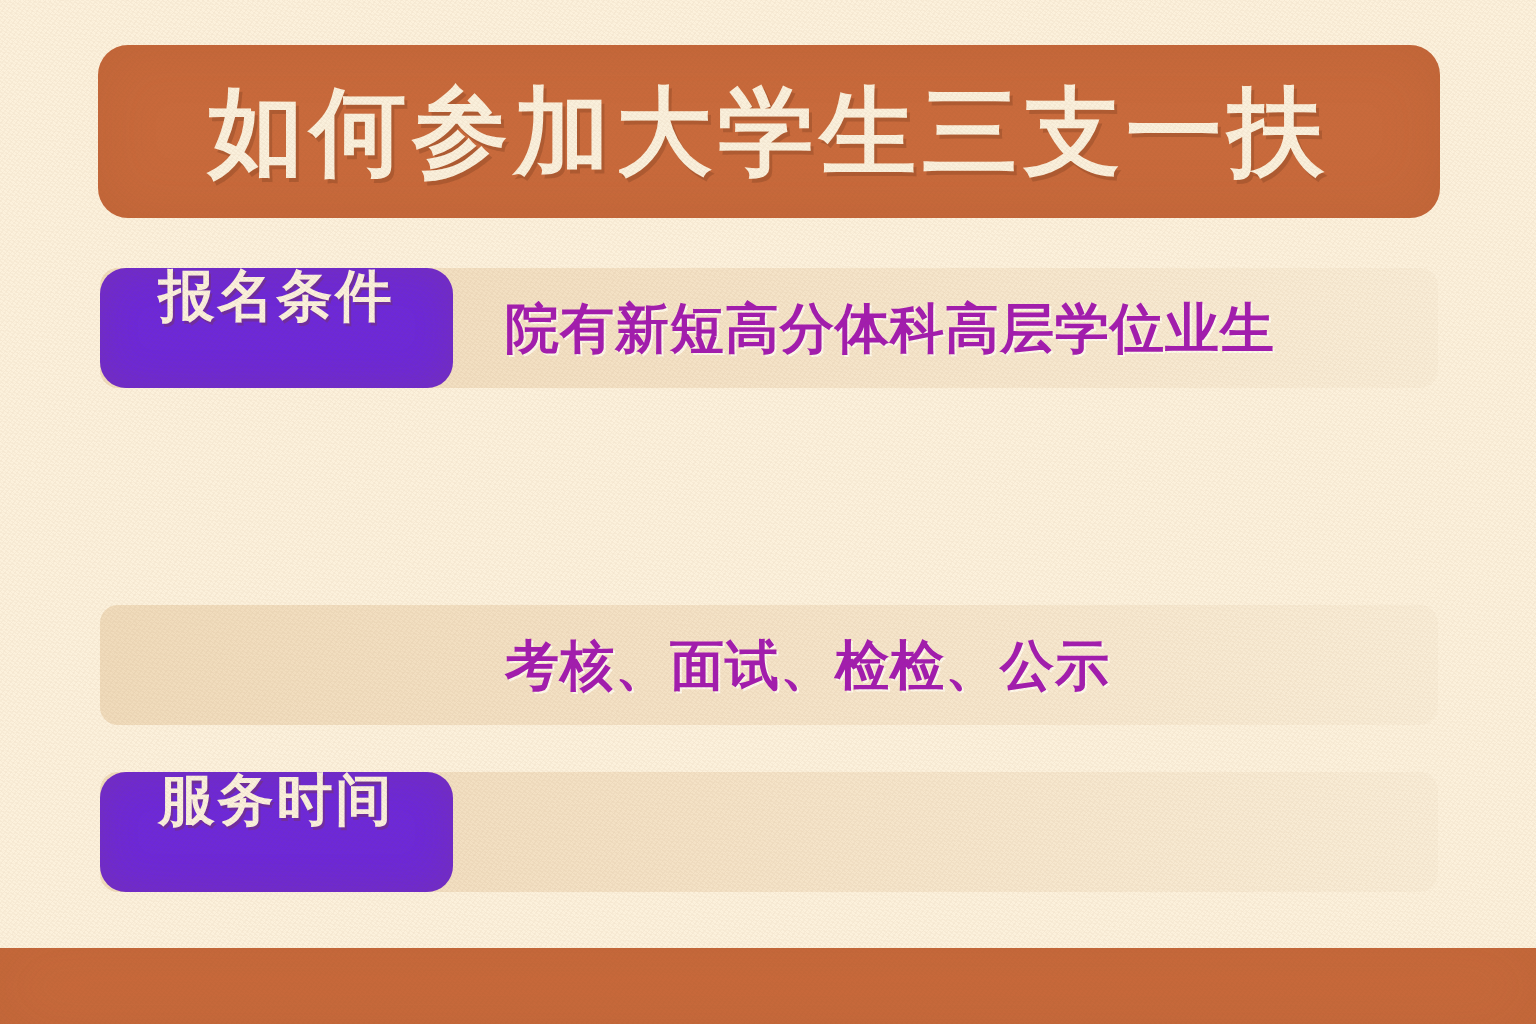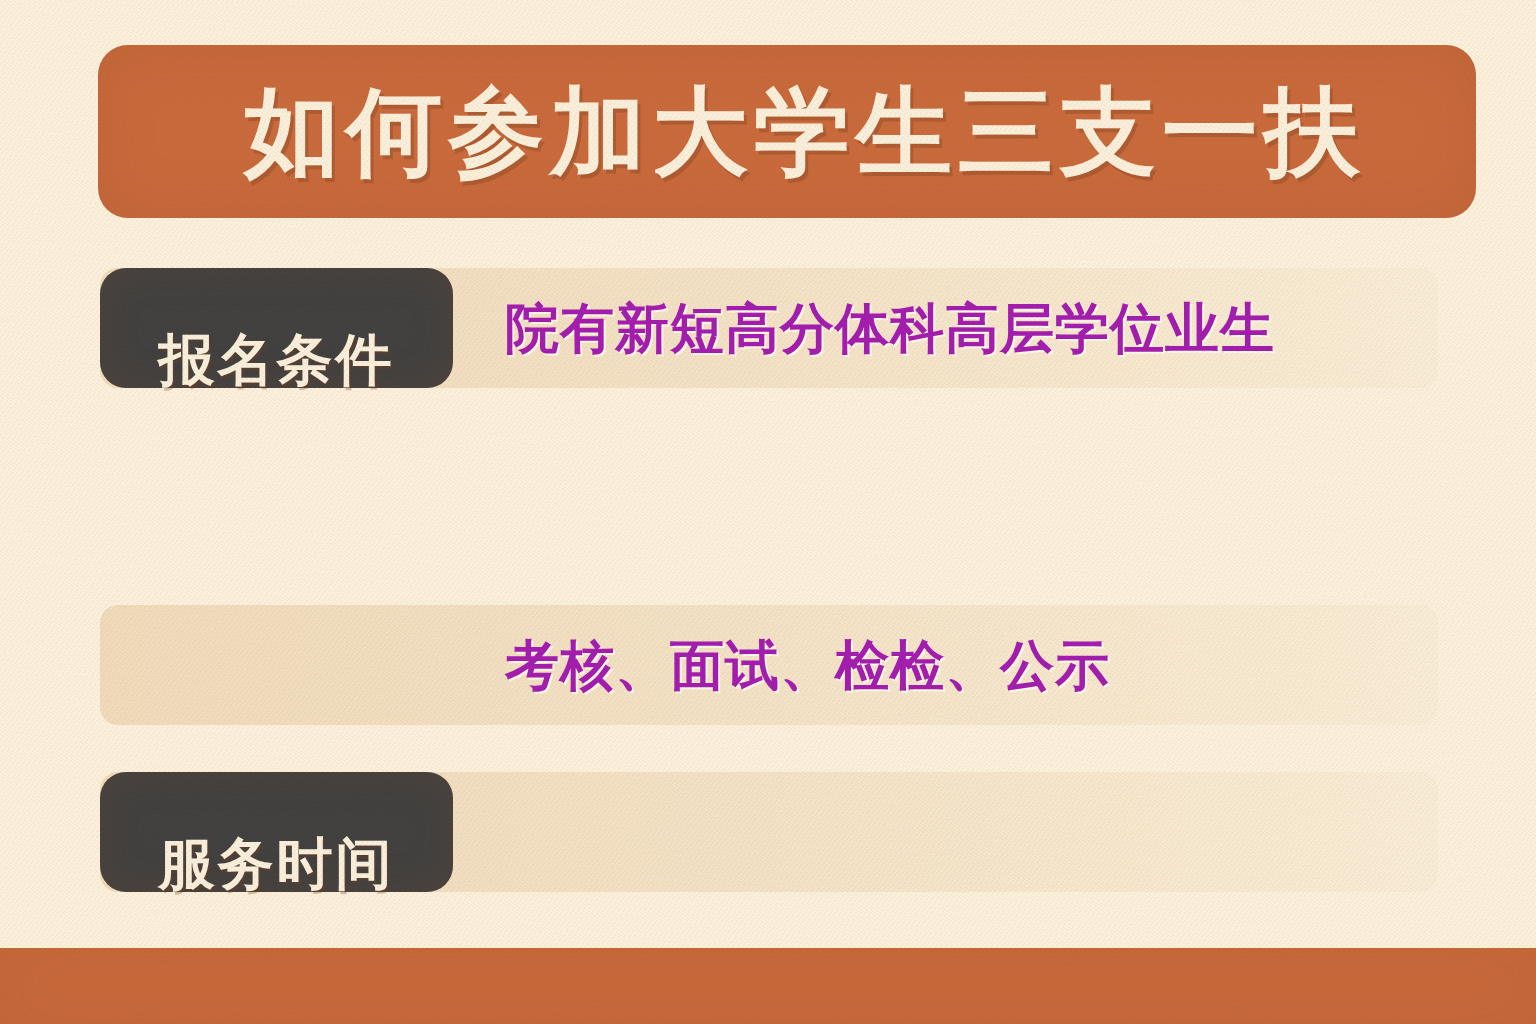--- a/index.html
+++ b/index.html
@@ -39,21 +39,20 @@
     left: 98px;
     top: 45px;
     width: 1342px;
     height: 173px;
     background: #C96A3C;
     border-radius: 30px;
     display: flex;
     align-items: center;
     justify-content: center;
     box-shadow: inset 0 0 60px rgba(150,80,40,.18);
-    padding-left: 36px;
   }
   .title-text {
     font-size: 96px;
     font-weight: 700;
     color: #FAF0DC;
     letter-spacing: 6px;
     line-height: 1;
     white-space: nowrap;
     text-shadow: 3px 4px 0 rgba(120,60,30,.33);
   }
@@ -79,24 +78,24 @@
     border-radius: 18px;
     background: linear-gradient(to right, #F0DBBB 0%, #F4E2C6 45%, #F9EDD7 100%);
   }
 
   .row-label {
     position: absolute;
     left: 0;
     top: 0;
     width: 353px;
     height: 120px;
-    background: #404040;
+    background: #6d28d9;
     border-radius: 26px;
     display: flex;
-    align-items: flex-end;
+    align-items: flex-start;
     justify-content: center;
     box-shadow: inset 0 0 40px rgba(150,80,40,.16);
     z-index: 3;
   }
   .row-label-text {
     font-size: 56px;
     font-weight: 700;
     color: #FAF0DC;
     letter-spacing: 3px;
     line-height: 1;

